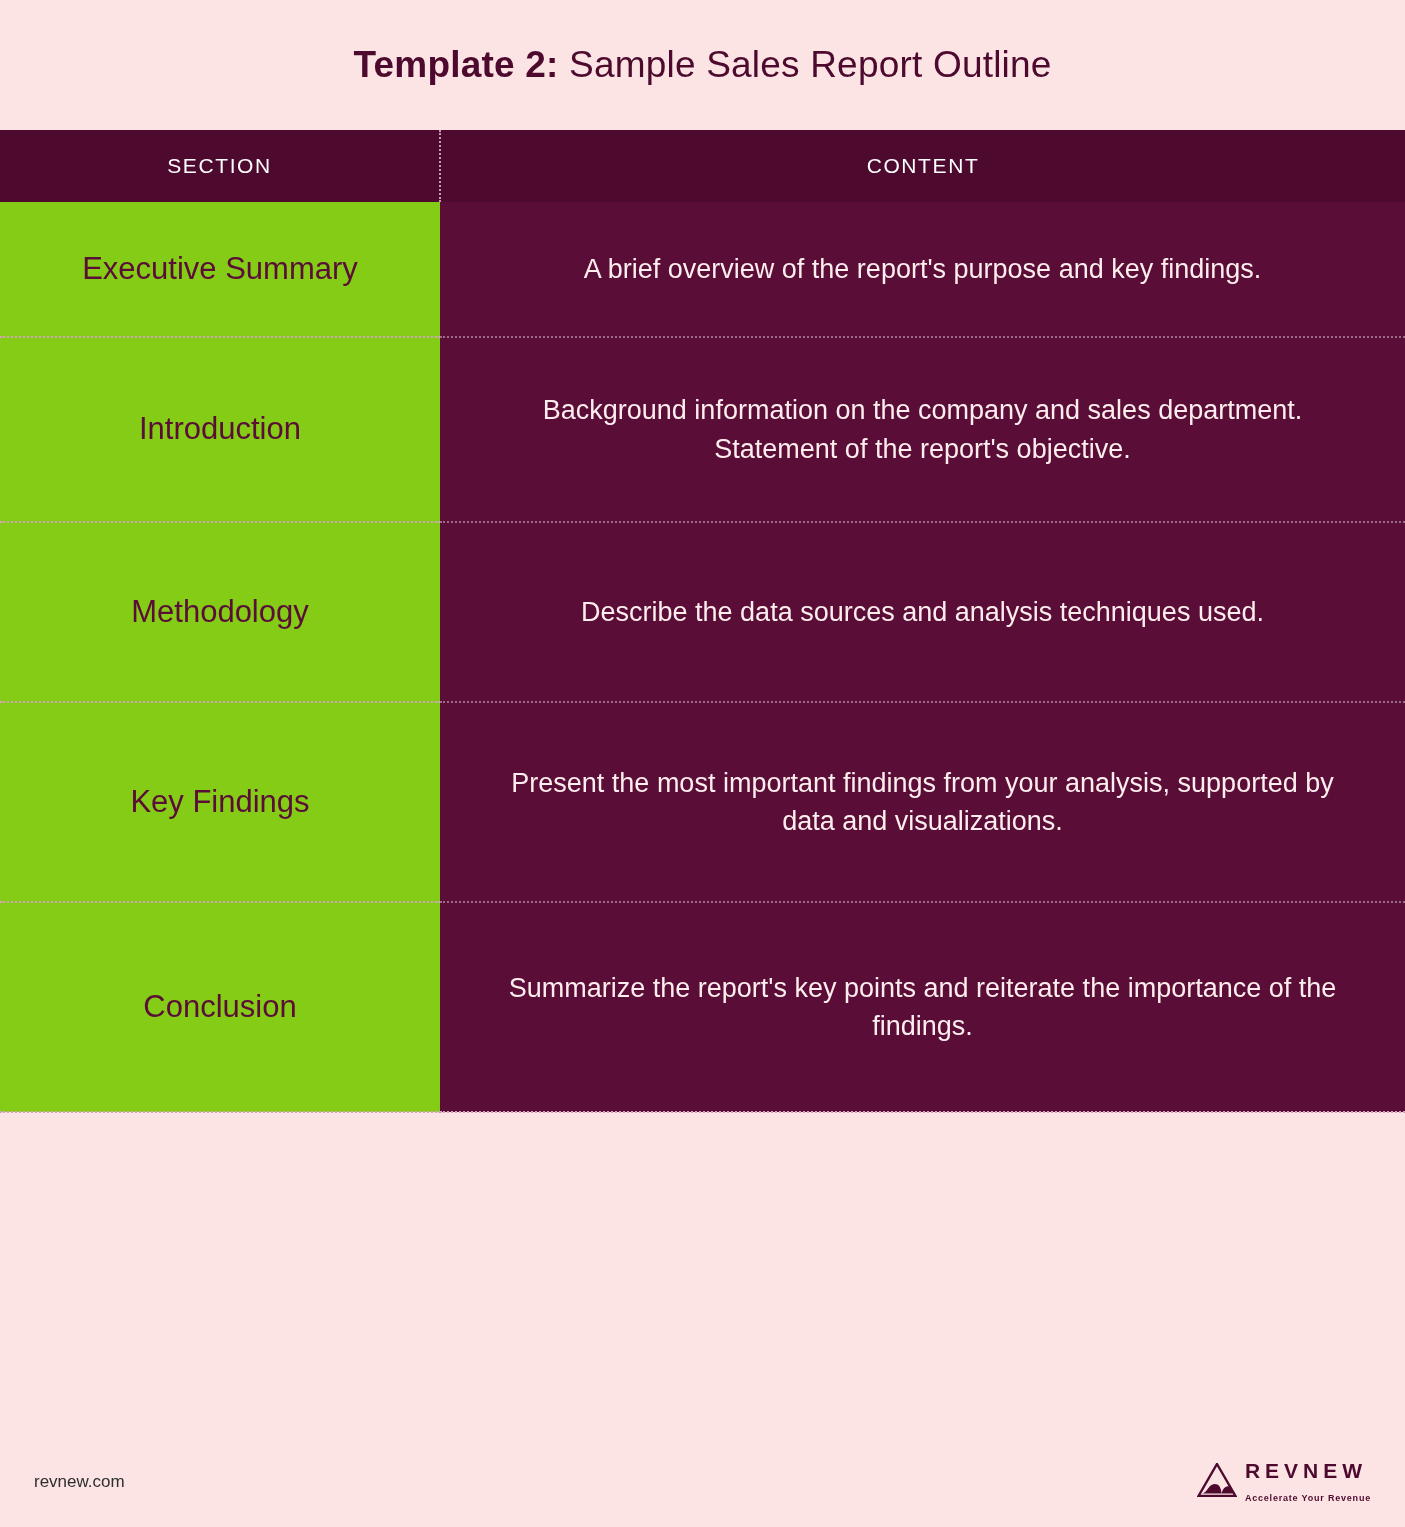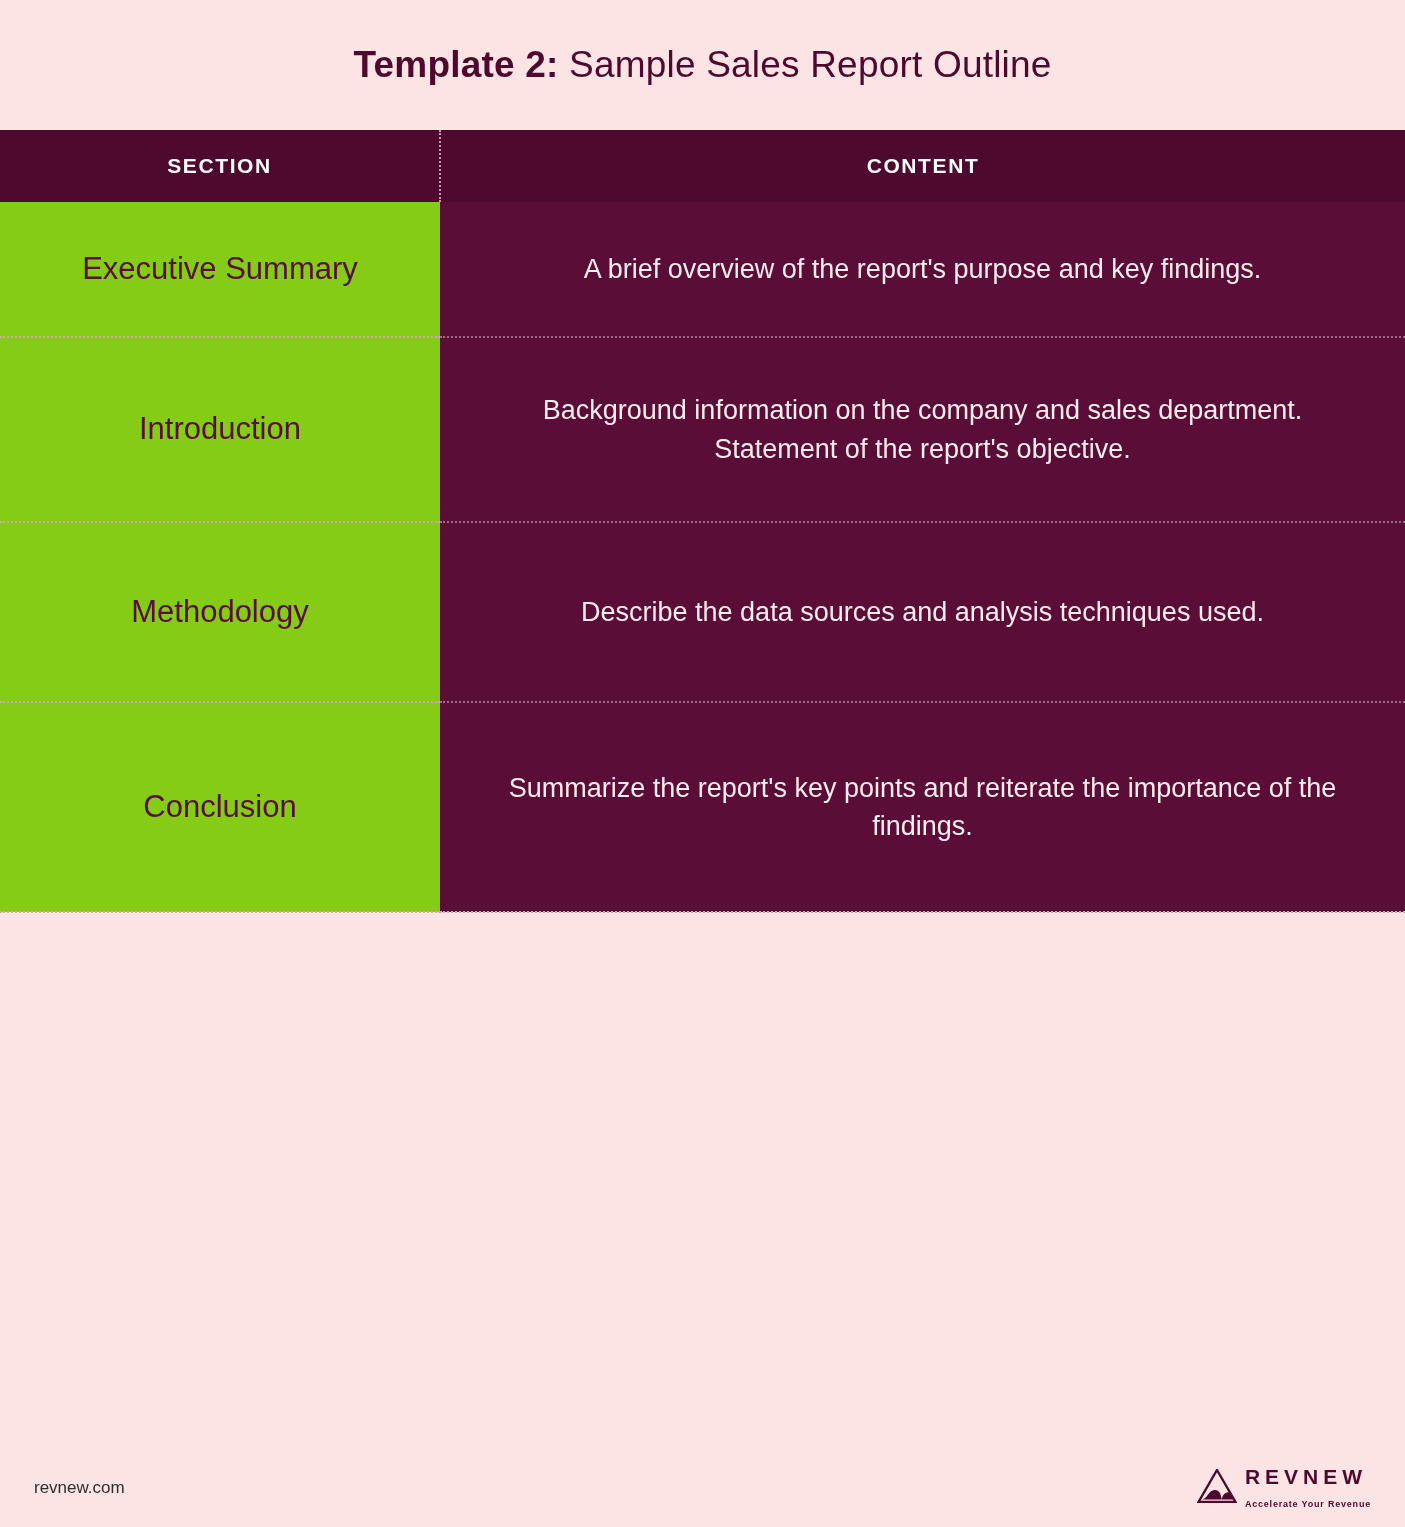--- a/index.html
+++ b/index.html
@@ -42,21 +42,21 @@
 
   .col-section { width: 440px; }
   .col-content { width: 965px; }
 
   
   .thead-row { height: 72px; }
   .th {
     background: #4D0A2E;
     color: #FFFFFF;
     font-size: 21px;
-    font-weight: 700;
+    font-weight: 400;
     letter-spacing: 1.6px;
     text-align: center;
     vertical-align: middle;
     padding: 0;
   }
   .th.th-section {
     border-right: 2px dotted #C99CB4;
   }
 
   
@@ -94,21 +94,21 @@
   .r2 { height: 180px; }
   .r3 { height: 200px; }
   .r4 { height: 175px; }
   .r5 { height: 210px; }
   .r6 { height: 163px; }
 
   
   .footer {
     position: absolute;
     left: 0;
-    bottom: 0;
+    bottom: 6px;
     width: 1405px;
     height: 79px;
     background: #FCE4E4;
     display: flex;
     align-items: center;
     justify-content: space-between;
     padding: 0 34px 0 34px;
   }
   .footer-url {
     font-size: 17px;
@@ -169,20 +169,26 @@
       <td class="td-section">Introduction</td>
       <td class="td-content">
         <span class="line">Background information on the company and sales department.</span>
         <span class="line">Statement of the report's objective.</span>
       </td>
     </tr>
     <tr class="r2">
       <td class="td-section">Methodology</td>
       <td class="td-content">
         <span class="line">Describe the data sources and analysis techniques used.</span>
+      </td>
+    </tr>
+    <tr class="r3">
+      <td class="td-section">Key Findings</td>
+      <td class="td-content">
+        <span class="line">Present the most important findings from your analysis, supported by data and visualizations.</span>
       </td>
     </tr>
     <tr class="r5">
       <td class="td-section">Conclusion</td>
       <td class="td-content">
         <span class="line">Summarize the report's key points and reiterate the importance of the findings.</span>
       </td>
     </tr>
   </tbody>
 </table>

